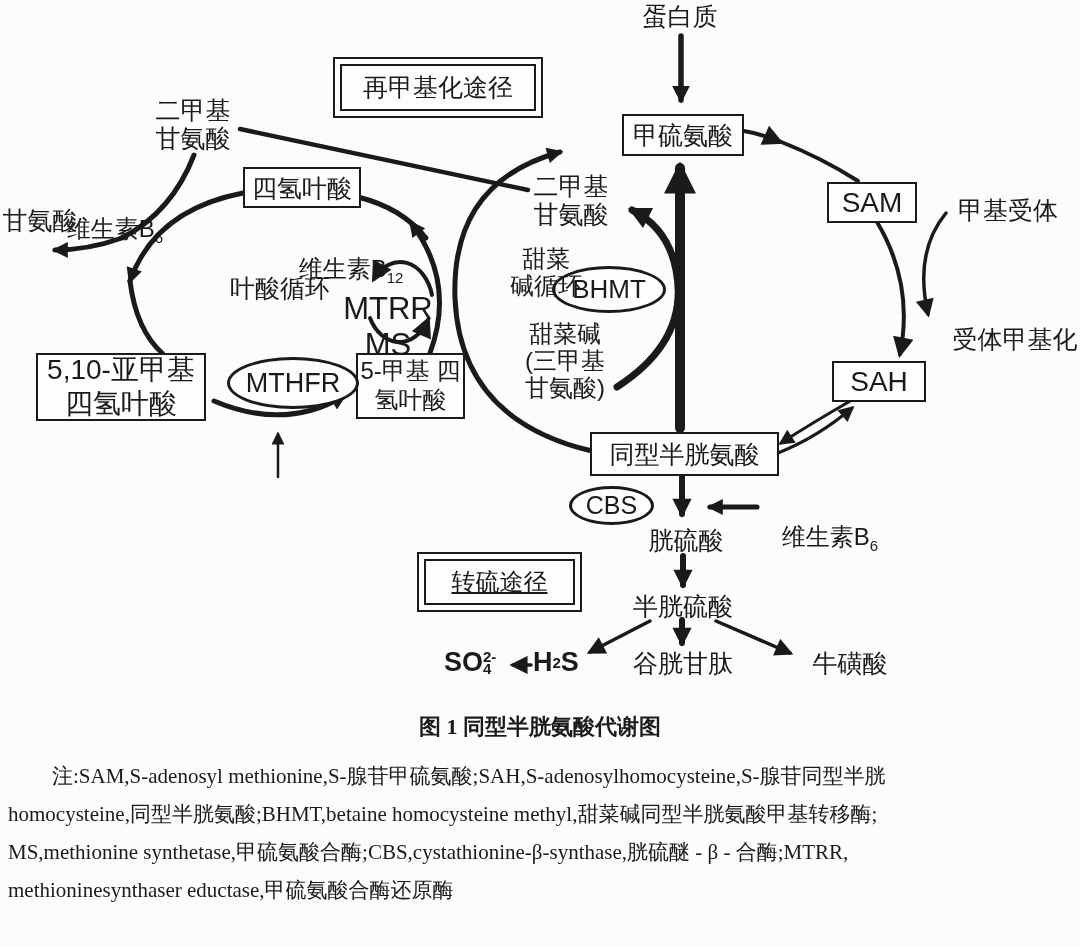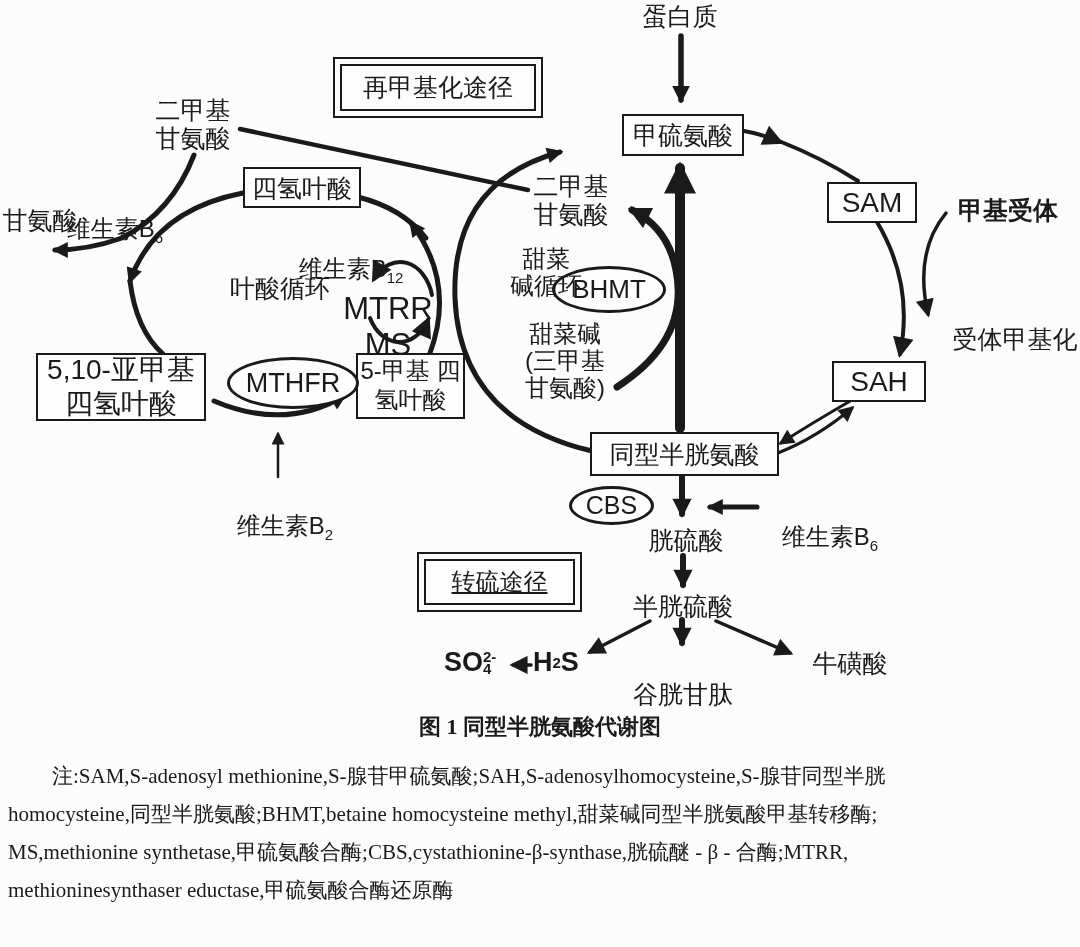--- a/index.html
+++ b/index.html
@@ -97,38 +97,35 @@
 甘氨酸</div>
   <div class="lbl" style="left:56px;top:187px;width:118px;font-size:24px;">
     <span>维生素B</span><sub class="s">6</sub>
   </div>
   <div class="lbl" style="left:0px;top:206px;width:80px;font-size:25px;">甘氨酸</div>
   <div class="lbl" style="left:286px;top:227px;width:130px;font-size:24px;">
     <span>维生素B</span><sub class="s">12</sub>
   </div>
   <div class="lbl" style="left:222px;top:274px;width:116px;font-size:25px;">叶酸循环</div>
   <div class="lbl" style="left:326px;top:291px;width:124px;font-size:31px;">MTRR MS</div>
-  <div class="lbl" style="left:222px;top:484px;width:126px;font-size:24px;">
-    <span>维生素B</span><sub class="s">2</sub>
-  </div>
   <div class="lbl" style="left:527px;top:172px;width:88px;font-size:25px;line-height:28px;">二甲基
 甘氨酸</div>
   <div class="lbl" style="left:458px;top:245px;width:88px;font-size:24px;line-height:27px;margin-left:44px;">甜菜
 碱循环</div>
   <div class="lbl" style="left:515px;top:320px;width:100px;font-size:24px;line-height:27px;">甜菜碱
 (三甲基
 甘氨酸)</div>
-  <div class="lbl" style="left:950px;top:196px;width:116px;font-size:25px;font-weight:bold;">甲基受体</div>
+  <div class="lbl" style="left:950px;top:196px;width:116px;font-size:25px;">甲基受体</div>
   <div class="lbl" style="left:948px;top:325px;width:134px;font-size:25px;">受体甲基化</div>
   <div class="lbl" style="left:774px;top:495px;width:112px;font-size:24px;">
     <span>维生素B</span><sub class="s">6</sub>
   </div>
   <div class="lbl" style="left:641px;top:526px;width:90px;font-size:25px;">胱硫酸</div>
   <div class="lbl" style="left:626px;top:592px;width:114px;font-size:25px;">半胱硫酸</div>
-  <div class="lbl" style="left:626px;top:680px;width:114px;font-size:25px;">谷胱甘肽</div>
+  <div class="lbl" style="left:626px;top:649px;width:114px;font-size:25px;">谷胱甘肽</div>
   <div class="lbl" style="left:806px;top:649px;width:88px;font-size:25px;">牛磺酸</div>
 
   <div class="lbl chem" style="left:444px;top:647px;">
     <span>SO</span><span class="stack"><span>2-</span><span>4</span></span>
   </div>
   <div class="lbl chem" style="left:533px;top:647px;">
     <span>H</span><sub class="s">2</sub><span>S</span>
   </div>
 
   <div class="caption">图 1 同型半胱氨酸代谢图</div>

